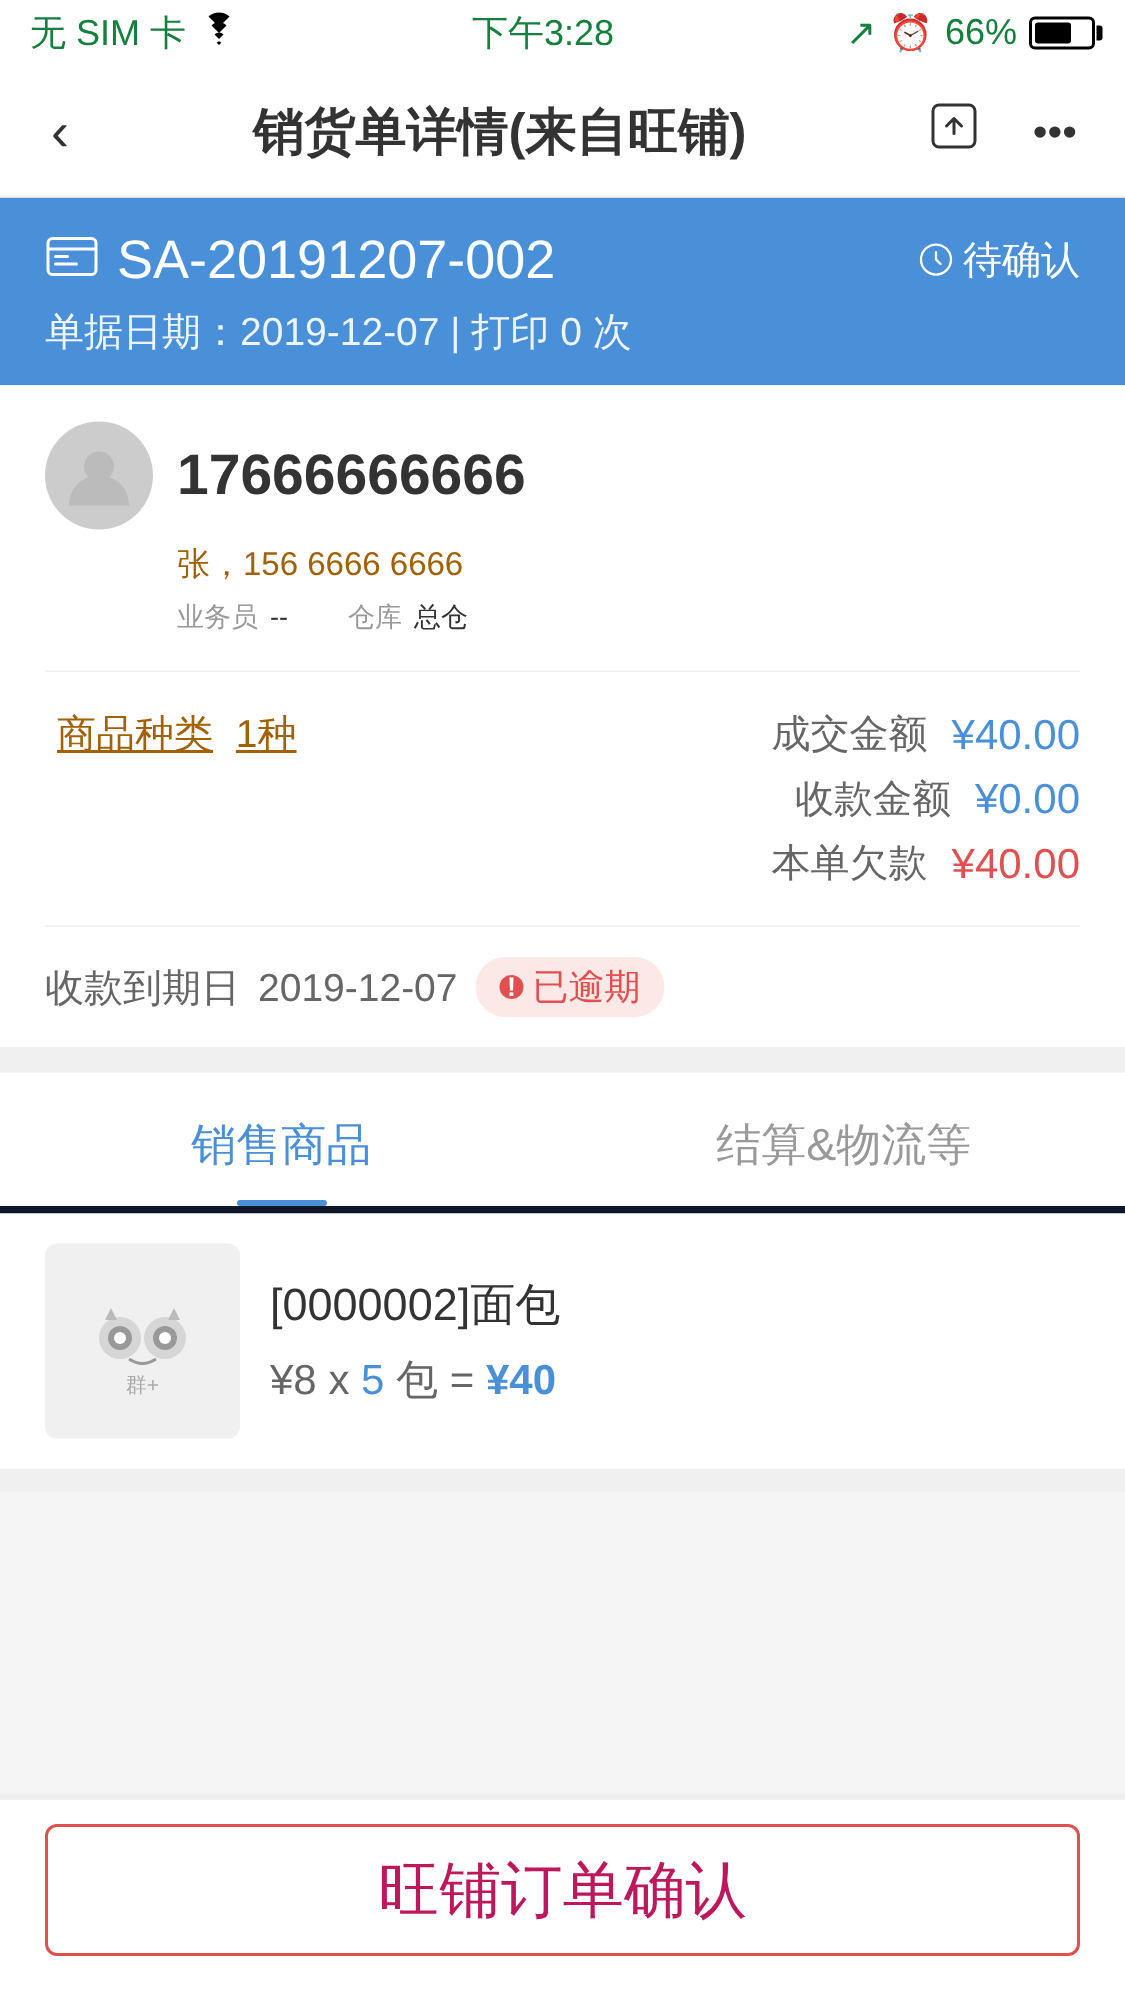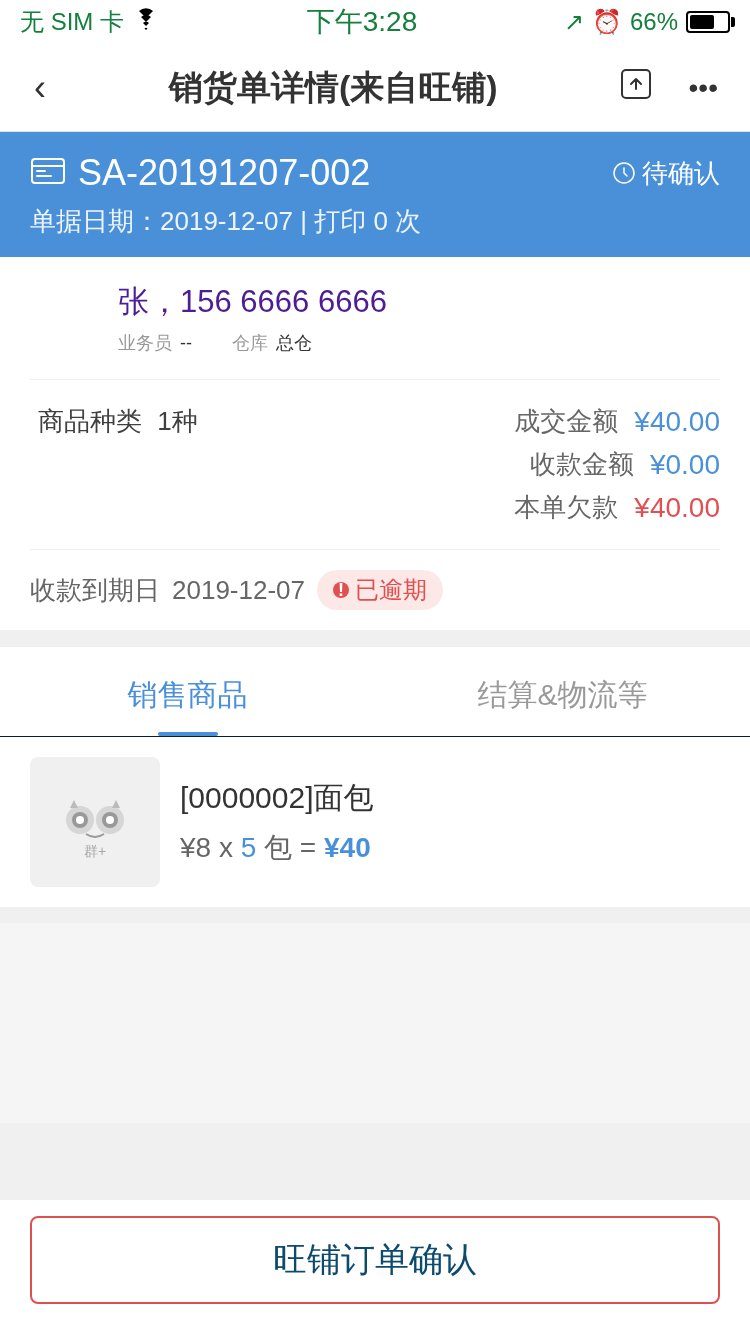--- a/index.html
+++ b/index.html
@@ -19,21 +19,21 @@
       height: 44px;
       background: #fff;
       display: flex;
       align-items: center;
       justify-content: space-between;
       padding: 0 20px;
       font-size: 24px;
       color: #15803d;
     }
     .status-left { display: flex; align-items: center; gap: 8px; }
-    .status-center { font-size: 28px; font-weight: 500; }
+    .status-center { font-size: 24px; font-weight: 500; }
     .status-right { display: flex; align-items: center; gap: 8px; font-size: 24px; }
     .battery-icon {
       width: 44px; height: 22px;
       border: 2px solid #000;
       border-radius: 4px;
       position: relative;
       display: inline-flex;
       align-items: center;
       padding: 2px;
     }
@@ -146,22 +146,22 @@
       justify-content: center;
       flex-shrink: 0;
     }
     .avatar-svg { width: 48px; height: 48px; }
     .customer-phone {
       font-size: 38px;
       font-weight: 600;
       color: #333;
     }
     .customer-name {
-      font-size: 31px;
-      color: #4c1d95;
+      font-size: 22px;
+      color: #a16207;
       padding-left: 88px;
     }
     .customer-meta {
       display: flex;
       align-items: center;
       gap: 40px;
       padding-left: 88px;
       font-size: 18px;
       color: #666;
     }
@@ -179,21 +179,21 @@
     
     .summary-section {
       background: #fff;
       padding: 24px 30px;
       display: flex;
       align-items: flex-start;
       justify-content: space-between;
     }
     .summary-left { display: flex; flex-direction: column; gap: 8px; }
     .summary-item { font-size: 26px; color: #666; }
-    .summary-item span { color: #404040; margin-left: 8px; }
+    .summary-item span { color: #a16207; margin-left: 8px; text-decoration: underline; }
     .summary-right { display: flex; flex-direction: column; align-items: flex-end; gap: 8px; text-align: center; }
     .amount-row {
       display: flex;
       align-items: center;
       gap: 16px;
       font-size: 26px;
       color: #666;
     }
     .amount-value { font-size: 28px; }
     .amount-blue { color: #4A90D9; }
@@ -232,21 +232,21 @@
     }
 
     
     .tabs-section {
       background: #fff;
       margin-top: 0;
       border-top: 1px solid #f0f0f0;
     }
     .tabs {
       display: flex;
-      border-bottom: 1px solid #0f172a;
+      border-bottom: 5px solid #0f172a;
     }
     .tab {
       flex: 1;
       text-align: center;
       padding: 28px 0 20px 0;
       font-size: 30px;
       color: #999;
       cursor: pointer;
       position: relative;
     }
@@ -317,22 +317,22 @@
       left: 0;
       width: 750px;
       padding: 16px 30px 30px 30px;
       background: #fff;
     }
     .confirm-btn {
       width: 100%;
       height: 88px;
       border: 2px solid #E05050;
       background: #fff;
-      color: #0c4a6e;
-      font-size: 34px;
+      color: #be185d;
+      font-size: 41px;
       font-weight: 500;
       border-radius: 8px;
       cursor: pointer;
       display: flex;
       align-items: center;
       justify-content: center;
     }
   </style>
 </head>
 <body>
@@ -393,20 +393,29 @@
         <path d="M12 7v5l3 3" stroke="white" stroke-width="1.5" stroke-linecap="round"></path>
       </svg>
       <span>待确认</span>
     </div>
   </div>
   <div class="order-date">单据日期：2019-12-07 | 打印 0 次</div>
 </div>
 
 <div class="card">
   <div class="customer-section">
+    <div class="customer-top">
+      <div class="avatar">
+        <svg class="avatar-svg" viewBox="0 0 48 48" fill="none">
+          <circle cx="24" cy="18" r="10" fill="#bbb"></circle>
+          <path d="M4 44c0-11 8-20 20-20s20 9 20 20" fill="#bbb"></path>
+        </svg>
+      </div>
+      <span class="customer-phone">17666666666</span>
+    </div>
     <div class="customer-name">张，156 6666 6666</div>
     <div class="customer-meta">
       <div class="meta-item">
         <span class="meta-label">业务员</span>
         <span class="meta-value">--</span>
       </div>
       <div class="meta-item">
         <span class="meta-label">仓库</span>
         <span class="meta-value">总仓</span>
       </div>

